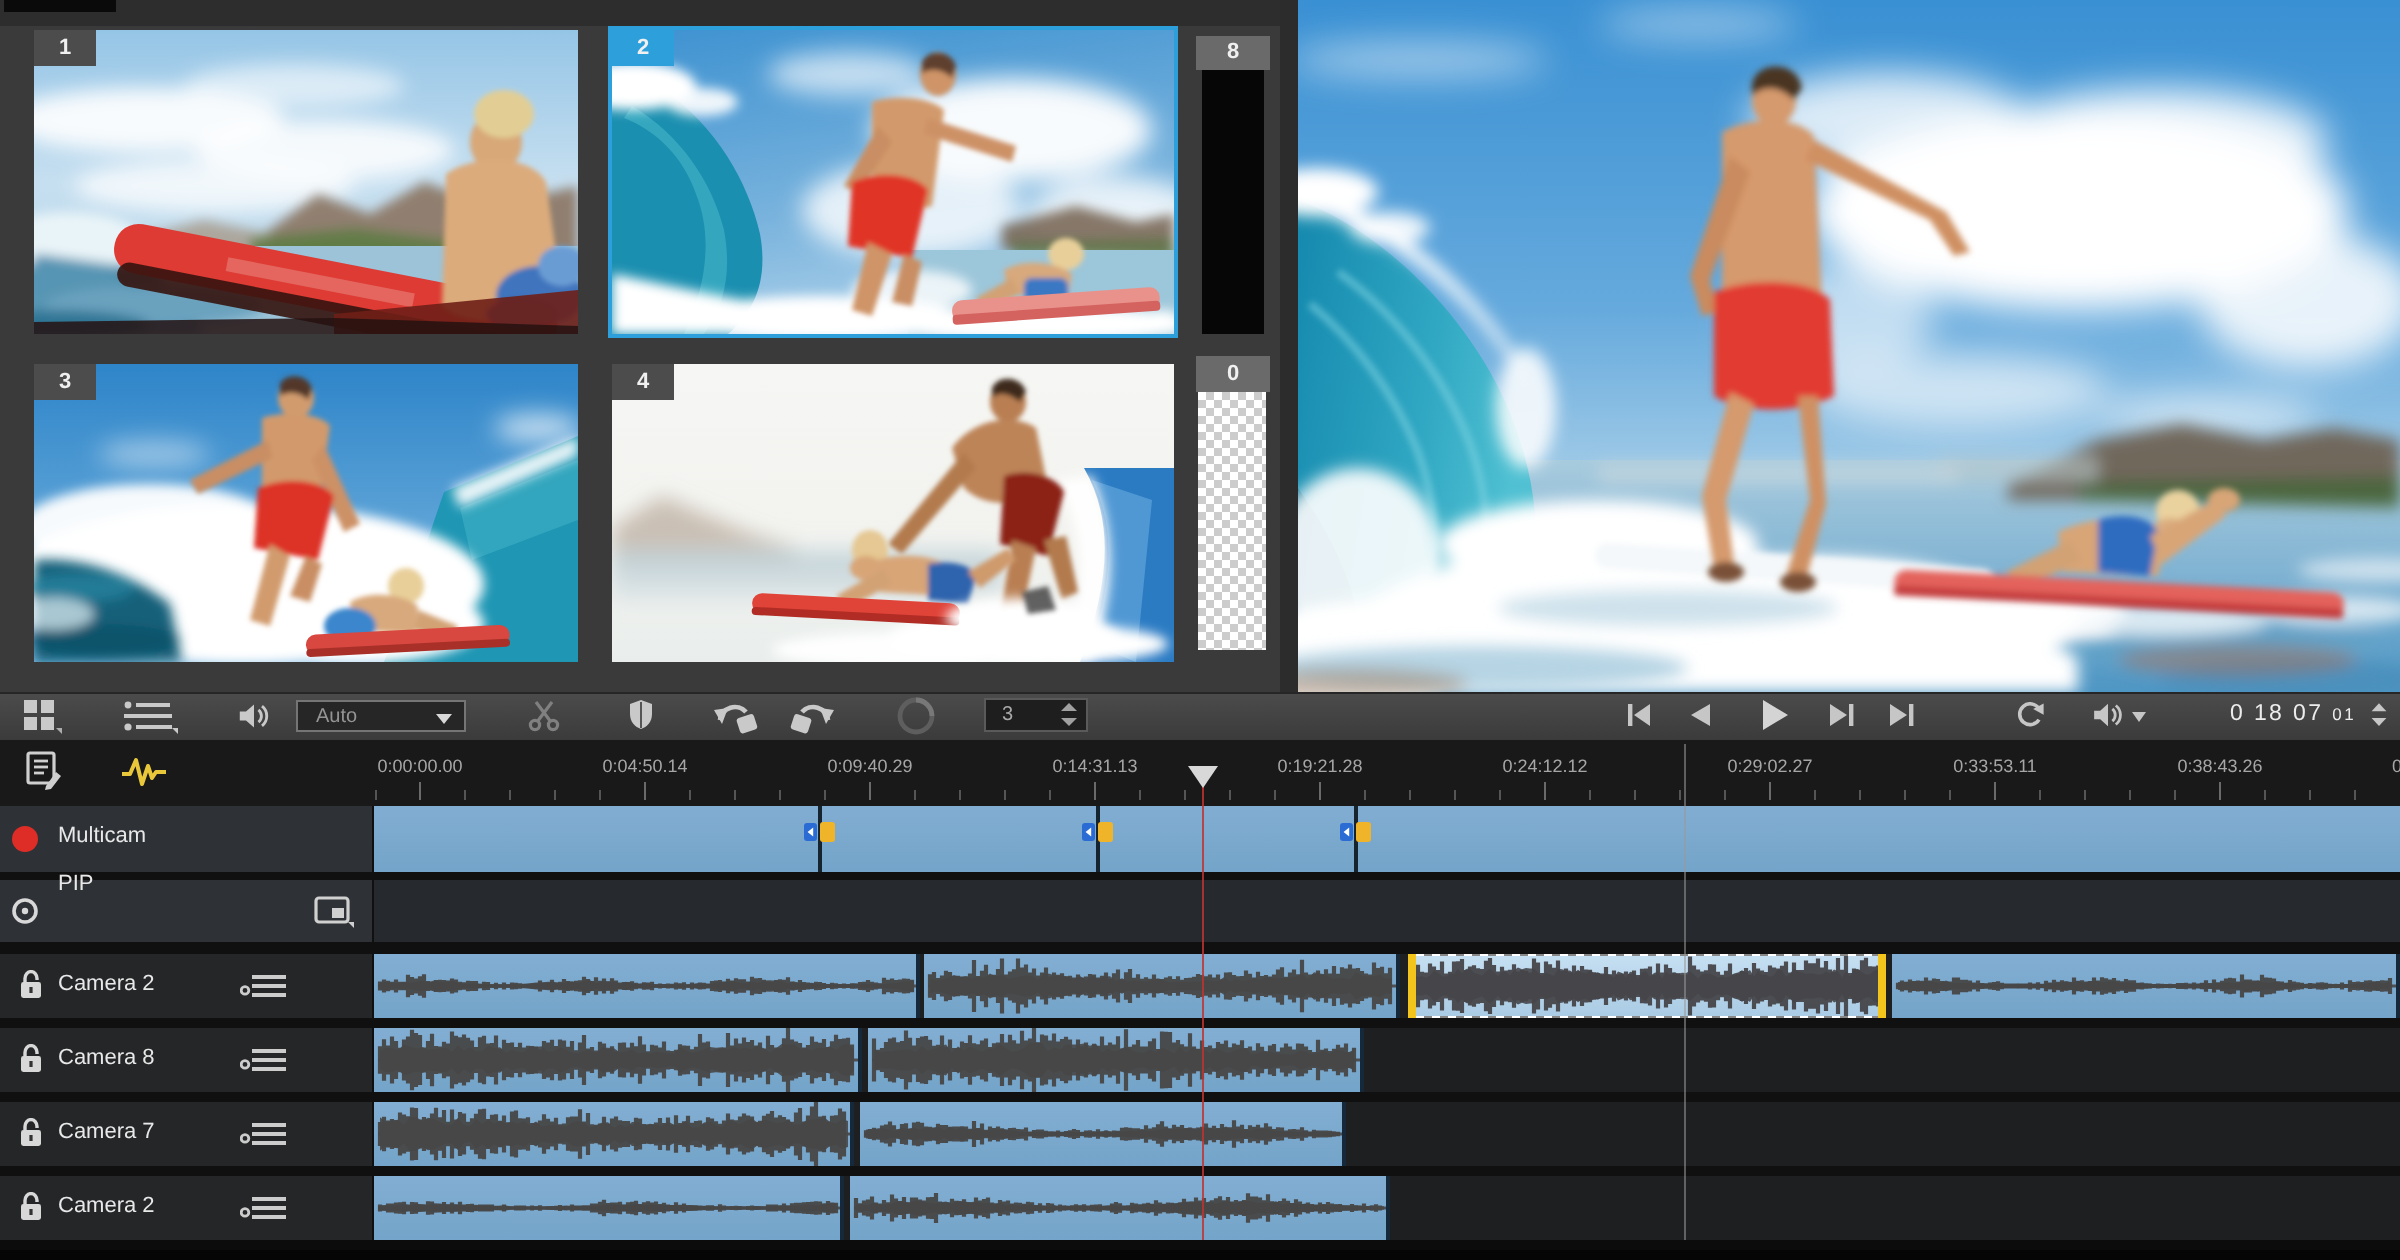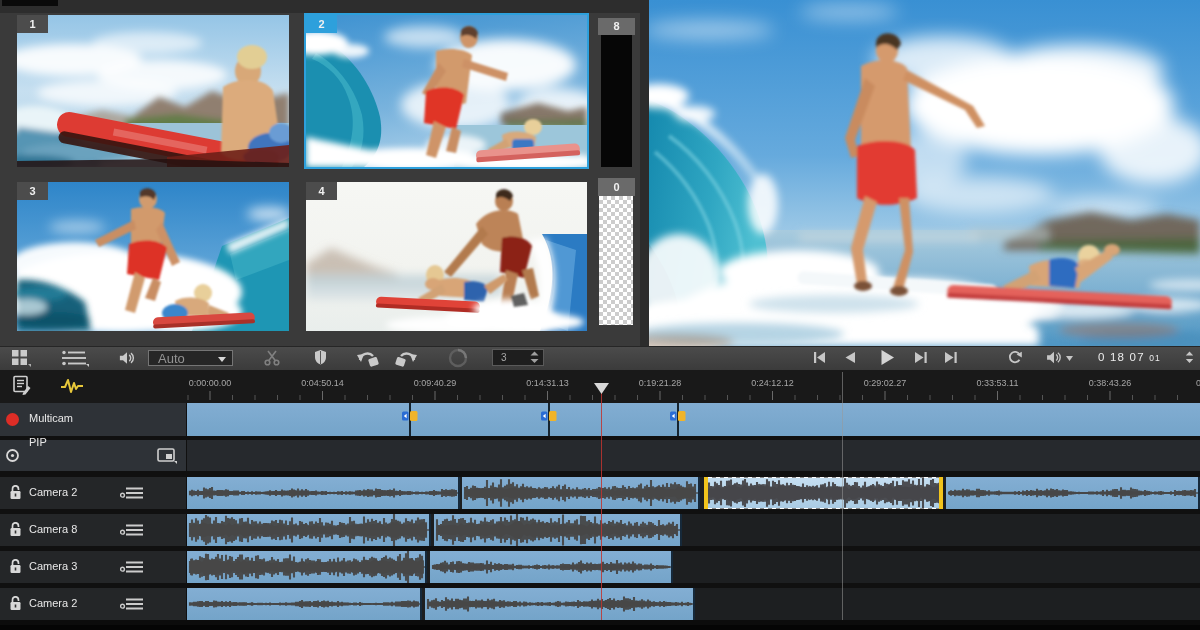--- a/index.html
+++ b/index.html
@@ -377,21 +377,21 @@
       <circle cx="4" cy="14.5" r="1.8" fill="#c9c9c9" stroke="none"></circle>
       <line x1="8" y1="14.5" x2="26" y2="14.5"></line>
     </g>
     <path d="M26 15 L29 15 L29 18 Z" fill="#c9c9c9"></path>
   </svg>
 <svg style="position:absolute;left:119px;top:351px" width="16" height="14" viewBox="0 0 18 15">
     <path d="M1 5 L4.5 5 L9 1 L9 14 L4.5 10 L1 10 Z" fill="#c9c9c9"></path>
     <path d="M11.5 4 A4.5 4.5 0 0 1 11.5 11" stroke="#c9c9c9" stroke-width="1.6" fill="none"></path>
     <path d="M13.5 2 A7 7 0 0 1 13.5 13" stroke="#c9c9c9" stroke-width="1.6" fill="none"></path>
   </svg>
-<div class="abs" style="left:148px;top:350px;width:85px;height:16px;background:#262626;border:1px solid #757575;color:#949494;font-size:13px;line-height:15px;padding-left:9px">Auto<svg style="position:absolute;right:6px;top:6px" width="8" height="5">
+<div class="abs" style="left:148px;top:350px;width:85px;height:16px;background:#262626;border:1px solid #757575;color:#949494;font-size:10px;line-height:15px;padding-left:9px">Auto<svg style="position:absolute;right:6px;top:6px" width="8" height="5">
       <path d="M0 0 L8 0 L4 5 Z" fill="#d8d8d8"></path>
     </svg></div>
 <svg style="position:absolute;left:264px;top:350px" width="16" height="16" viewBox="0 0 16 16">
     <g stroke="#808080" stroke-width="1.6" fill="none">
       <circle cx="3.5" cy="12.5" r="2.3"></circle>
       <circle cx="12.5" cy="12.5" r="2.3"></circle>
       <line x1="4.8" y1="10.6" x2="12" y2="1"></line>
       <line x1="11.2" y1="10.6" x2="4" y2="1"></line>
     </g>
   </svg>
@@ -445,21 +445,21 @@
     <path d="M13.8 0.8 L13.8 6.4 L8.6 3.5 Z" fill="#c6c6c6"></path>
   </svg>
 <svg style="position:absolute;left:1046px;top:351px" width="16" height="13" viewBox="0 0 18 15">
     <path d="M1 5 L4.5 5 L9 1 L9 14 L4.5 10 L1 10 Z" fill="#c6c6c6"></path>
     <path d="M11.5 4 A4.5 4.5 0 0 1 11.5 11" stroke="#c6c6c6" stroke-width="1.6" fill="none"></path>
     <path d="M13.5 2 A7 7 0 0 1 13.5 13" stroke="#c6c6c6" stroke-width="1.6" fill="none"></path>
   </svg>
 <svg style="position:absolute;left:1066px;top:356px" width="7" height="5">
     <path d="M0 0 L7 0 L3.5 5 Z" fill="#c6c6c6"></path>
   </svg>
-<div style="position:absolute;left:1098px;top:351px;width:80px;font-size:11.5px;letter-spacing:1.2px;color:#ececec">0 18 07 <span style="font-size:8.5px">01</span></div>
+<div style="position:absolute;left:1098px;top:351px;width:80px;text-align:right;font-size:11.5px;letter-spacing:1.2px;color:#ececec">0 18 07 <span style="font-size:8.5px">01</span></div>
 <svg style="position:absolute;left:1185px;top:351px" width="9" height="13" viewBox="0 0 9 13">
     <path d="M0.8 4.6 L8.2 4.6 L4.5 0.6 Z" fill="#c6c6c6"></path>
     <path d="M0.8 8 L8.2 8 L4.5 12 Z" fill="#c6c6c6"></path>
   </svg>
 <div class="abs" style="left:0;top:370px;width:1200px;height:33px;background:#191919"></div>
 <svg style="position:absolute;left:12px;top:375px" width="20" height="20" viewBox="0 0 20 20">
     <rect x="2" y="1.5" width="13" height="15" rx="1" stroke="#cfcfcf" stroke-width="1.6" fill="none"></rect>
     <line x1="5" y1="5.5" x2="12" y2="5.5" stroke="#cfcfcf" stroke-width="1.4"></line>
     <line x1="5" y1="8.5" x2="12" y2="8.5" stroke="#cfcfcf" stroke-width="1.4"></line>
     <line x1="5" y1="11.5" x2="10" y2="11.5" stroke="#cfcfcf" stroke-width="1.4"></line>
@@ -574,21 +574,21 @@
     </g>
     <circle cx="2.5" cy="10.2" r="1.9" fill="none" stroke="#cccccc" stroke-width="1.4"></circle>
   </svg>
 <div class="abs" style="left:0;top:551px;width:186px;height:32px;background:#242628"></div>
 <div class="abs" style="left:187px;top:551px;width:1013px;height:32px;background:#1d1f21"></div>
 <svg style="position:absolute;left:9px;top:559px" width="13" height="15" viewBox="0 0 13 15">
     <path d="M3.5 6 L3.5 4.2 A3 3.4 0 0 1 9.5 4.2 L9.5 5" stroke="#d8d8d8" stroke-width="1.7" fill="none"></path>
     <rect x="1.5" y="6" width="10" height="8" rx="1.2" fill="#d8d8d8"></rect>
     <rect x="5.7" y="8.5" width="1.6" height="3" fill="#333"></rect>
   </svg>
-<div class="hdrtxt" style="left:29px;top:560px">Camera 3</div>
+<div class="hdrtxt" style="left:29px;top:560px">Camera 7</div>
 <svg style="position:absolute;left:120px;top:559px" width="24" height="16" viewBox="0 0 24 16">
     <g stroke="#cccccc" stroke-width="2" fill="none">
       <line x1="6" y1="3.5" x2="23" y2="3.5"></line>
       <line x1="6" y1="8" x2="23" y2="8"></line>
       <line x1="6" y1="12.5" x2="23" y2="12.5"></line>
     </g>
     <circle cx="2.5" cy="10.2" r="1.9" fill="none" stroke="#cccccc" stroke-width="1.4"></circle>
   </svg>
 <div class="abs" style="left:0;top:588px;width:186px;height:32px;background:#242628"></div>
 <div class="abs" style="left:187px;top:588px;width:1013px;height:32px;background:#1d1f21"></div>

